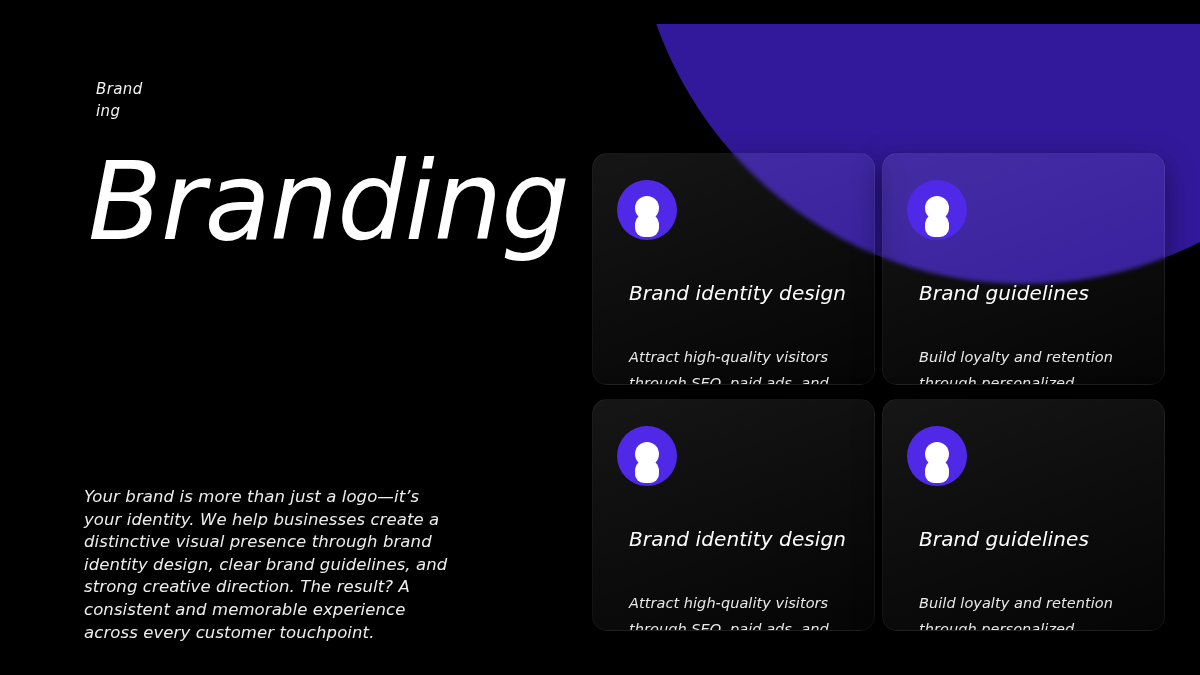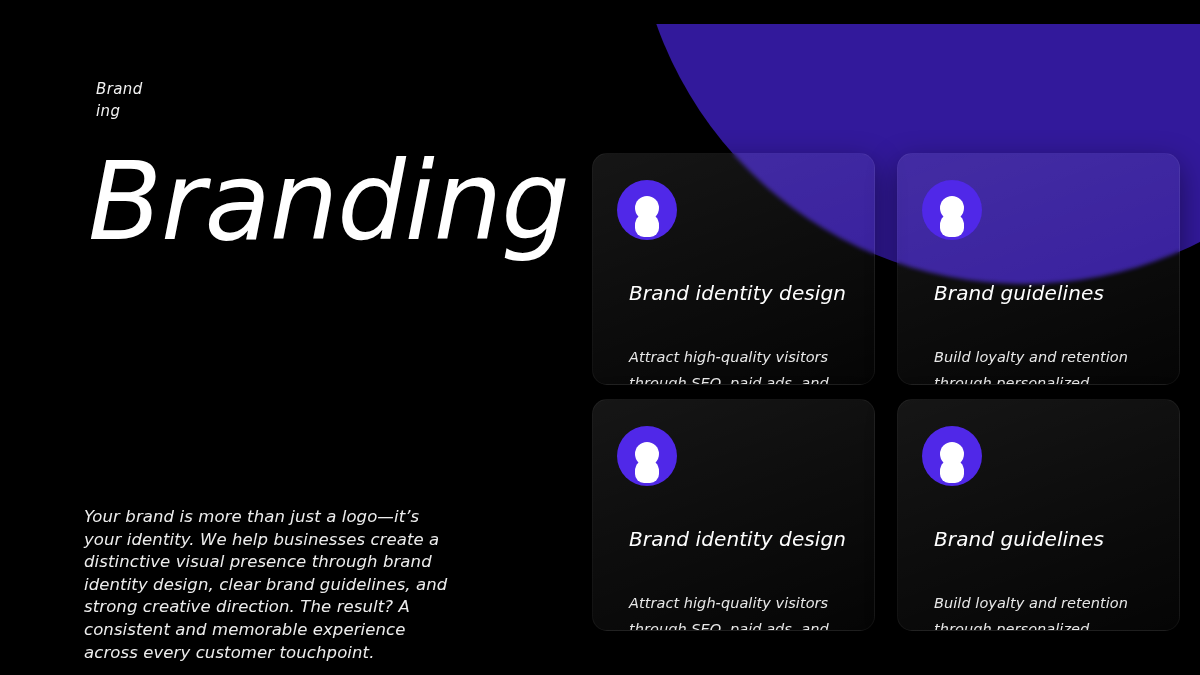--- a/index.html
+++ b/index.html
@@ -56,39 +56,39 @@
     font-style:italic;
     font-weight:400;
     font-size:108px;
     line-height:112px;
     color:#FFFFFF;
     letter-spacing:-1px;
   }
 
   .lead-copy {
     position:absolute;
-    left:0px; top:440px;
+    left:0px; top:420px;
     width:400px;
     font-family:"DejaVu Sans", sans-serif;
     font-style:italic;
     font-size:16.5px;
     line-height:22.6px;
     color:#EDEDED;
     letter-spacing:.1px;
   }
 
   
   .card-grid {
     position:absolute;
     left:556px; top:117px;
     width:590px; height:478px;
     display:grid;
     grid-template-columns:283px 283px;
     grid-template-rows:232px 232px;
-    gap:14px 22px;
+    gap:14px 7px;
   }
 
   .card {
     position:relative;
     border-radius:15px;
     padding:26px 24px 22px 24px;
     background:linear-gradient(160deg,
                 rgba(255,255,255,.085) 0%,
                 rgba(255,255,255,.055) 45%,
                 rgba(255,255,255,.018) 100%);

